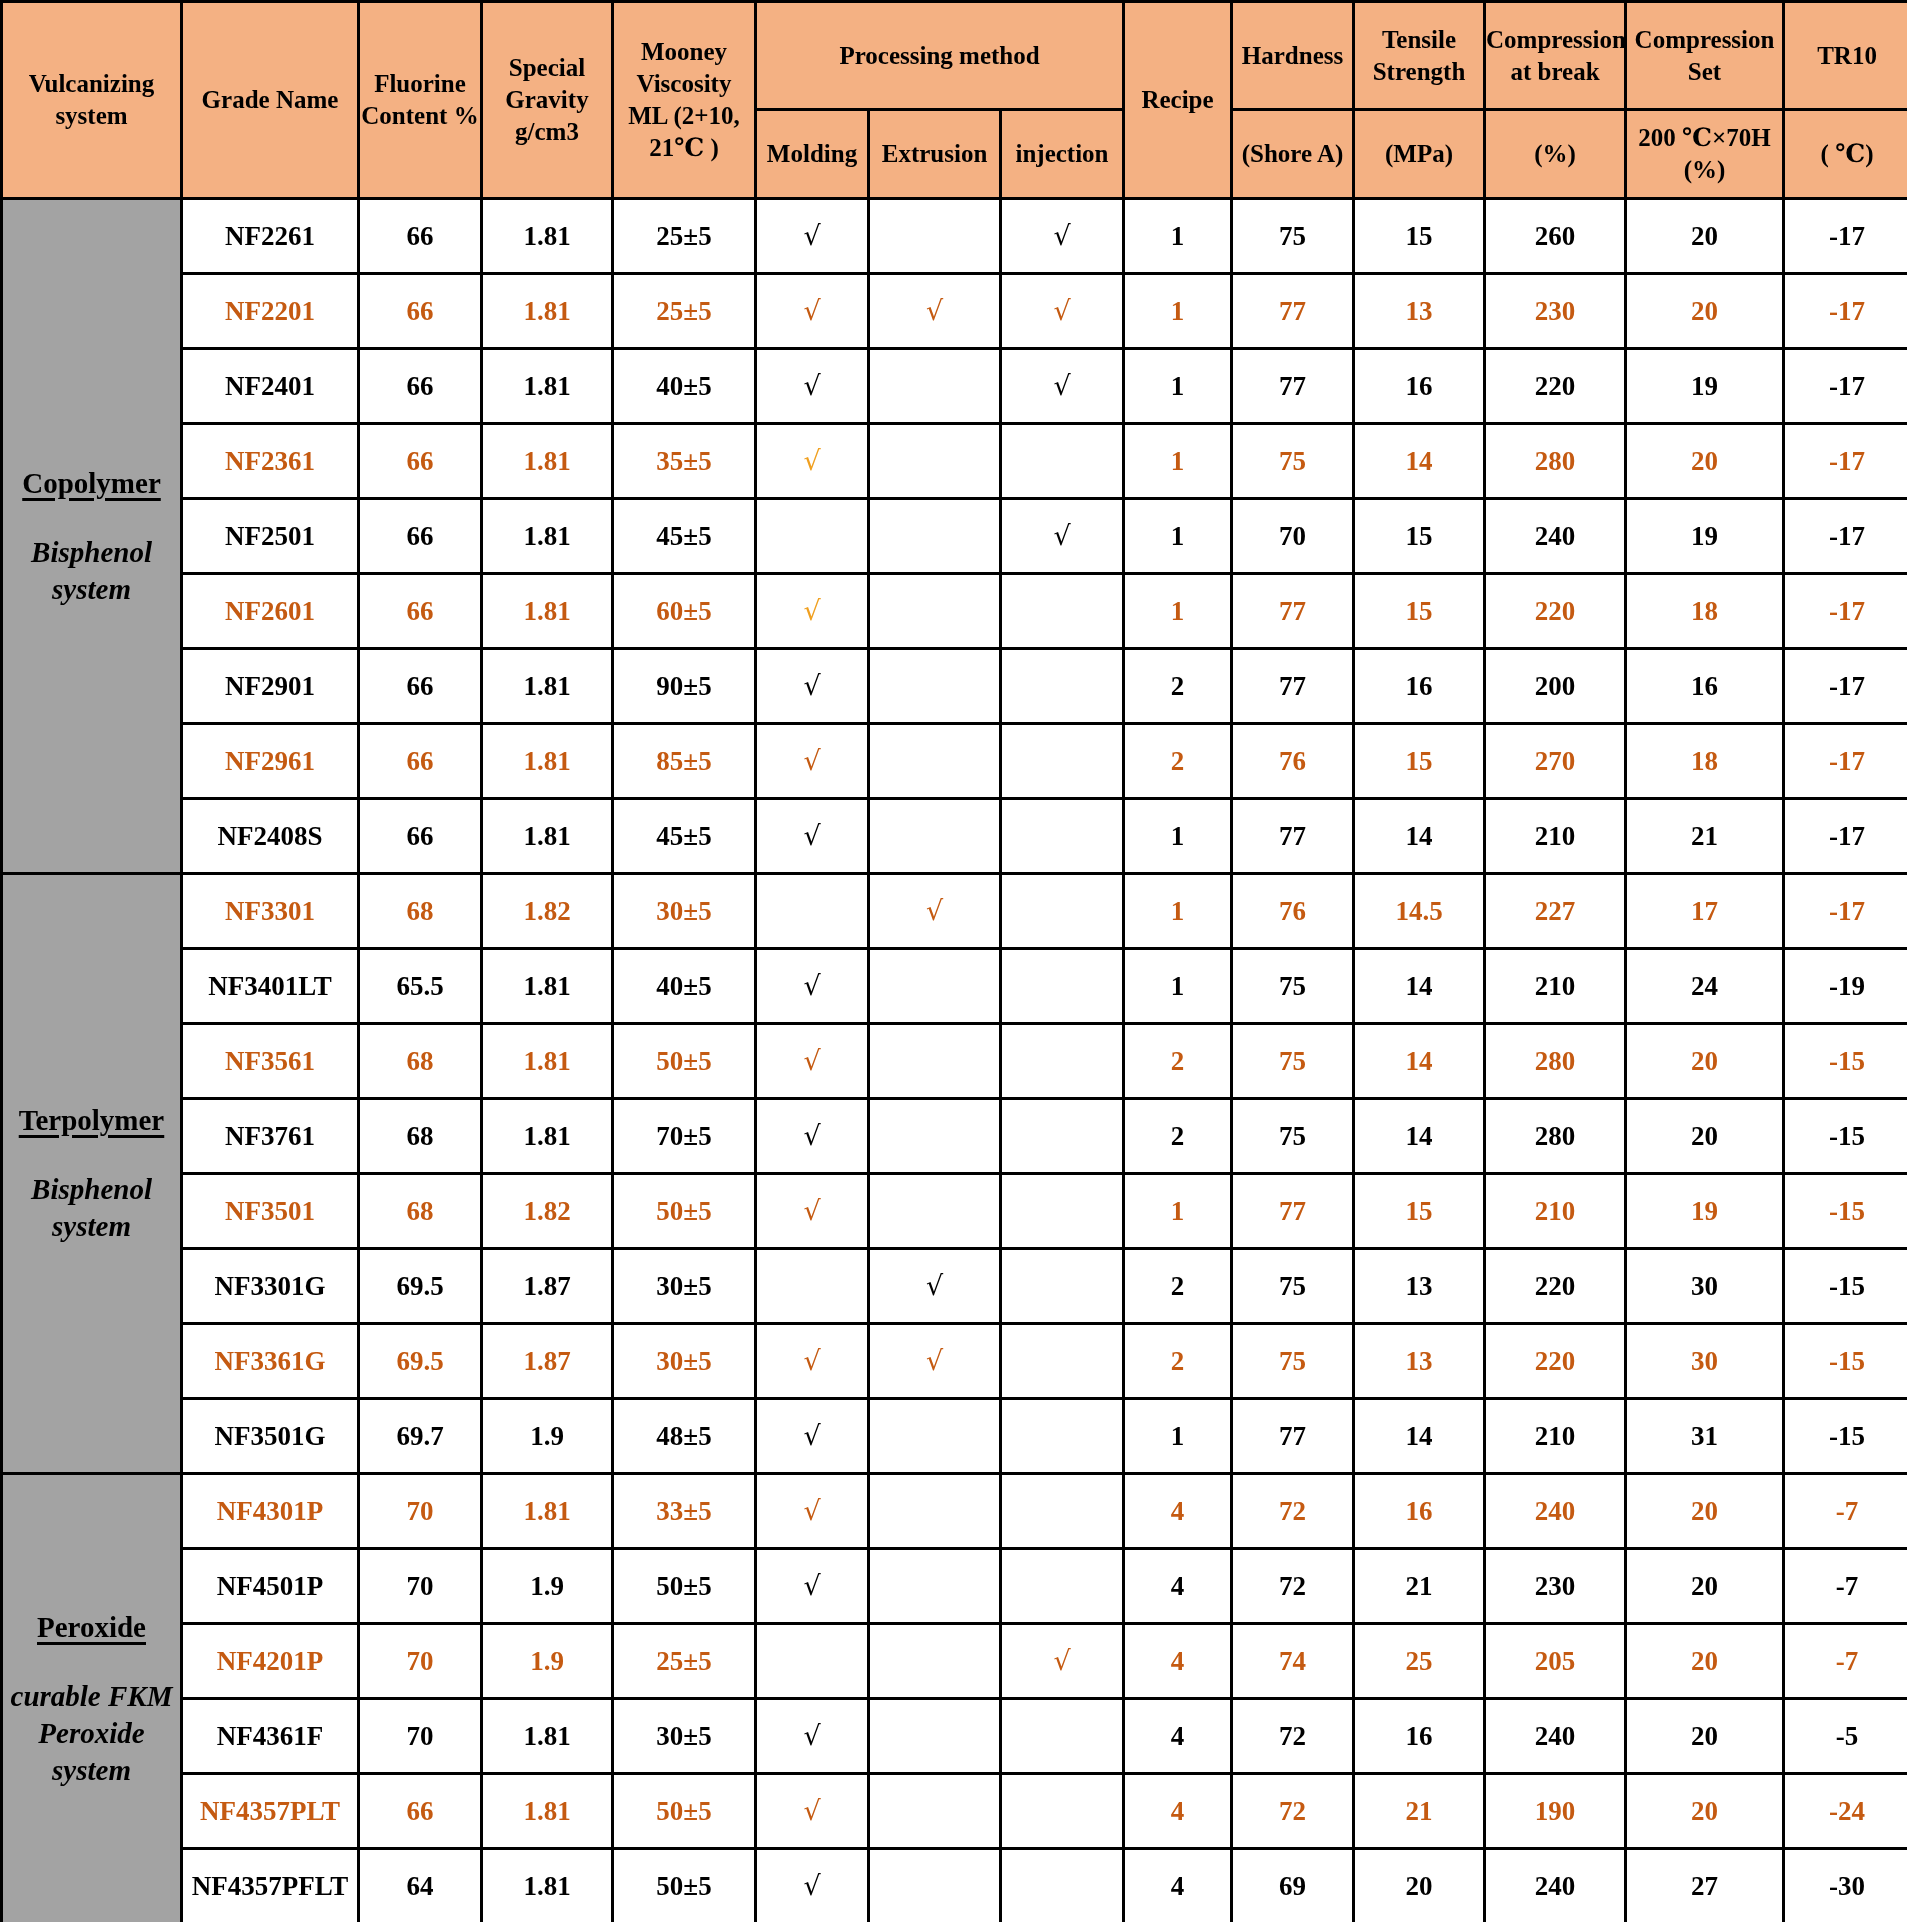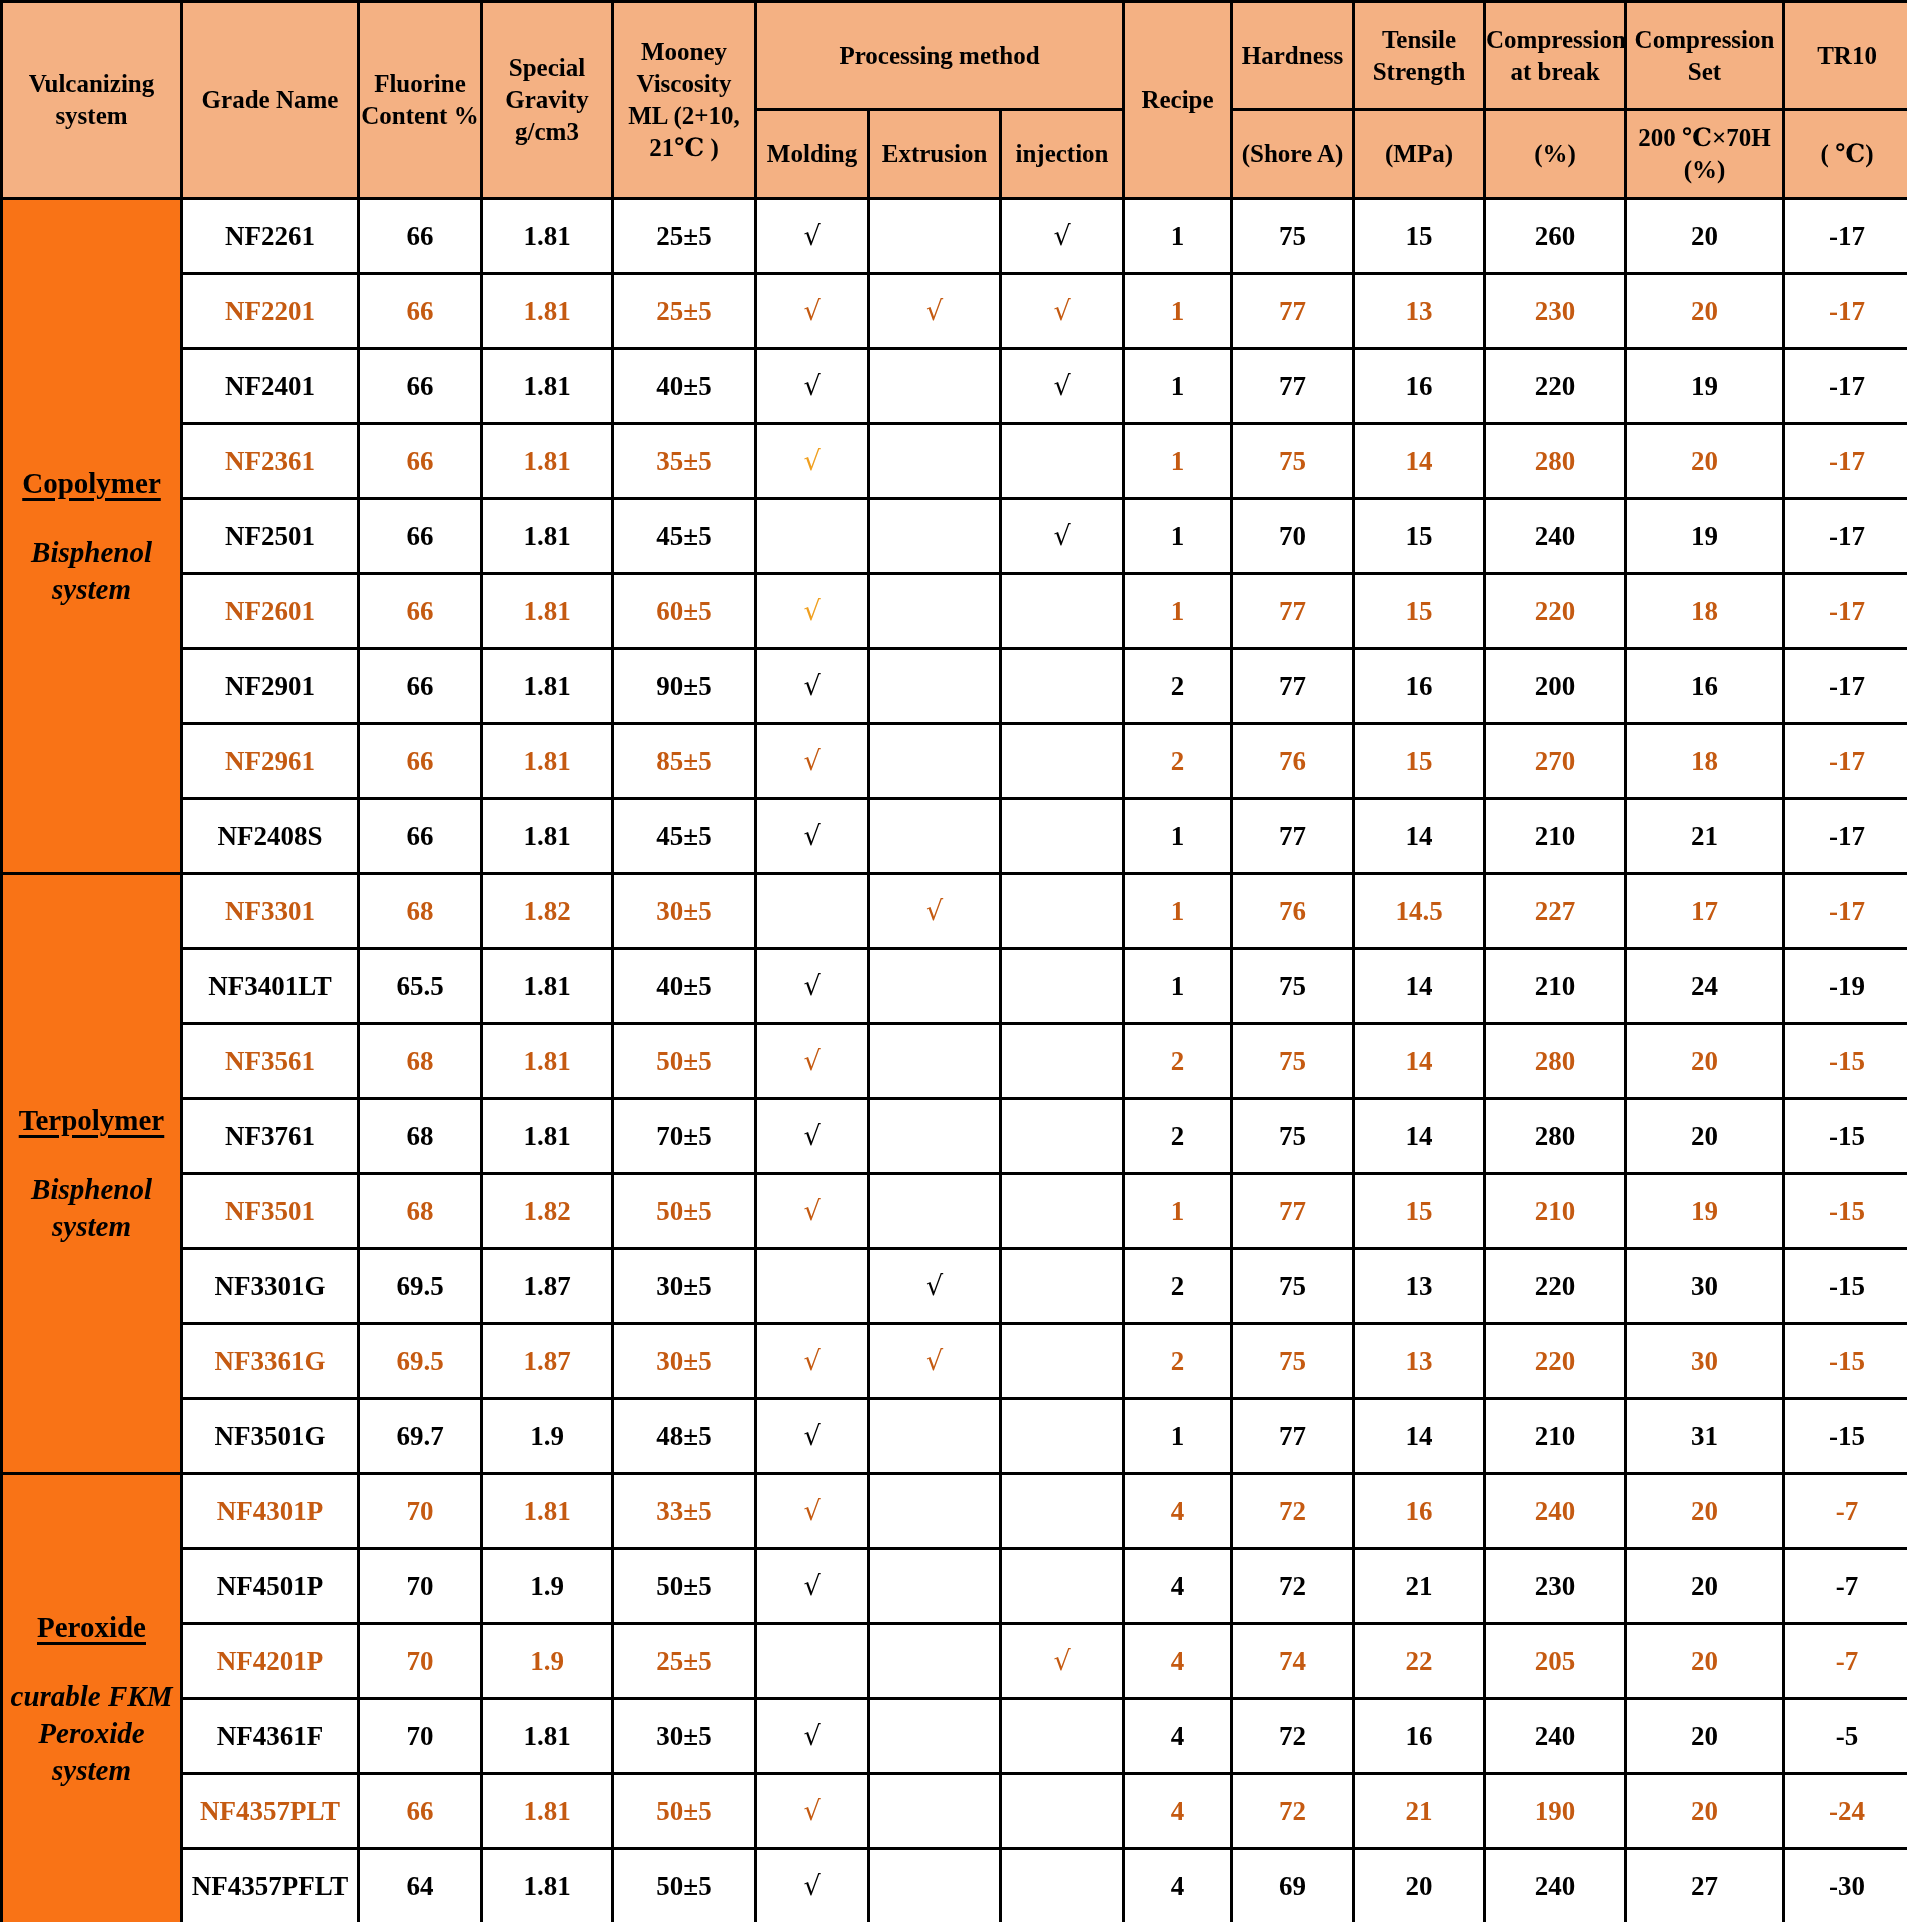--- a/index.html
+++ b/index.html
@@ -26,21 +26,21 @@
     font-weight: bold;
   }
   tr.h1 { height: 108px; }
   tr.h2 { height: 89px; }
   tbody tr { height: 75px; }
   tbody td { font-size: 27px; background:#fff; }
   tbody tr.hl td.val { color: #c55a11; }
   .check { font-family: "DejaVu Serif", serif; font-weight: normal; font-size: 27px; }
   tbody tr.hl td.val .check { color: #c55a11; }
   tbody tr.hl td.val .check.light { color: #f0a020; }
-  td.group { font-size: 29px; line-height: 37px; background:#f97316; }
+  td.group { font-size: 29px; line-height: 37px; background:#a3a3a3; }
   td.group .gtitle { text-decoration: underline; text-decoration-thickness: 3.2px; text-underline-offset: 4.8px; display:block; margin-bottom: 32px; }
   td.group .gsub { display:block;font-style:italic; }
   td.grade-top { vertical-align: top; padding-top: 4.8px; }
 </style>
 </head>
 <body>
 
 <table class="spec">
   <colgroup>
     <col style="width:180px">
@@ -385,21 +385,21 @@
       <tr class="hl">
         <td class="val">NF4201P</td>
         <td class="val">70</td>
         <td class="val">1.9</td>
         <td class="val">25±5</td>
         <td class="val"><span class="check"></span></td>
         <td class="val"><span class="check"></span></td>
         <td class="val"><span class="check">√</span></td>
         <td class="val">4</td>
         <td class="val">74</td>
-        <td class="val">22</td>
+        <td class="val">25</td>
         <td class="val">205</td>
         <td class="val">20</td>
         <td class="val">-7</td>
       </tr>
       <tr>
         <td class="val">NF4361F</td>
         <td class="val">70</td>
         <td class="val">1.81</td>
         <td class="val">30±5</td>
         <td class="val"><span class="check">√</span></td>

